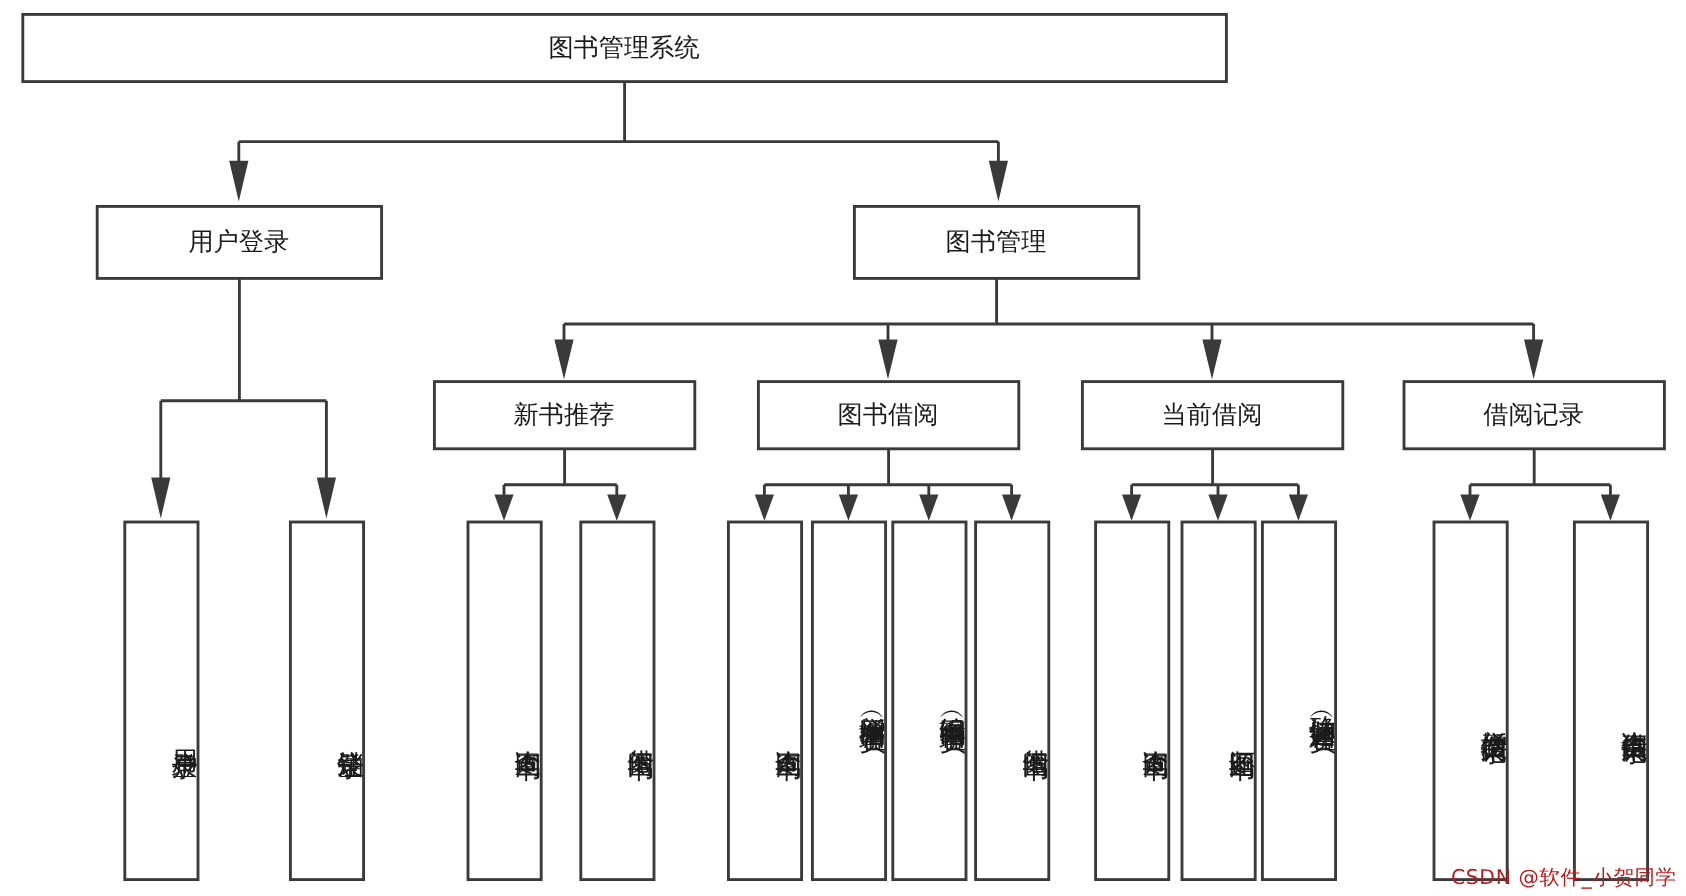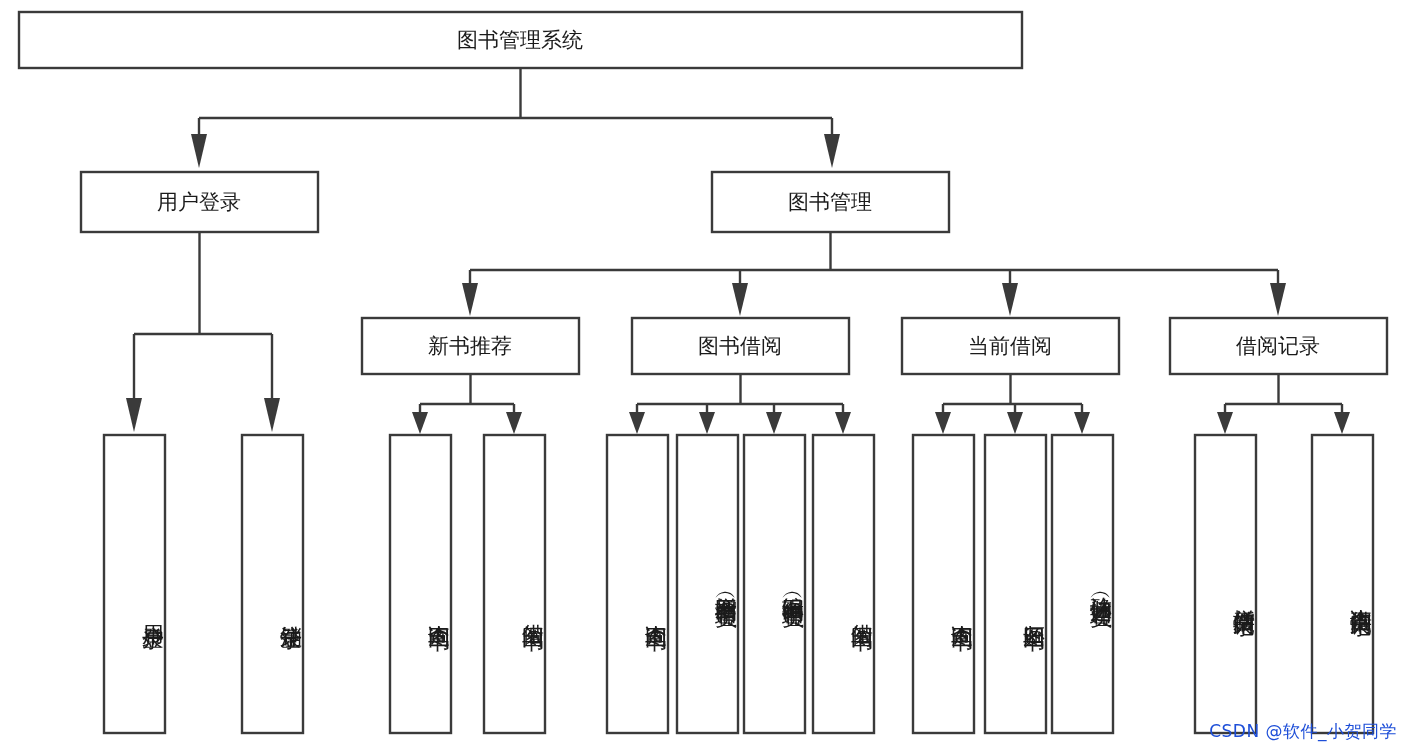--- a/index.html
+++ b/index.html
@@ -61,21 +61,21 @@
     text-align: center;
     white-space: nowrap;
     user-select: none;
   }
   .watermark {
     position: absolute;
     right: 8px;
     bottom: 4px;
     font-family: "DejaVu Sans", "Liberation Sans", sans-serif;
     font-size: 17px;
-    color: #1d4ed8;
+    color: #b91c1c;
     white-space: nowrap;
     letter-spacing: 0.5px;
   }
 </style>
 </head>
 <body>
 
 <div id="diagram-root">
 
   <svg class="tree-canvas" viewBox="0 0 1405 747">

